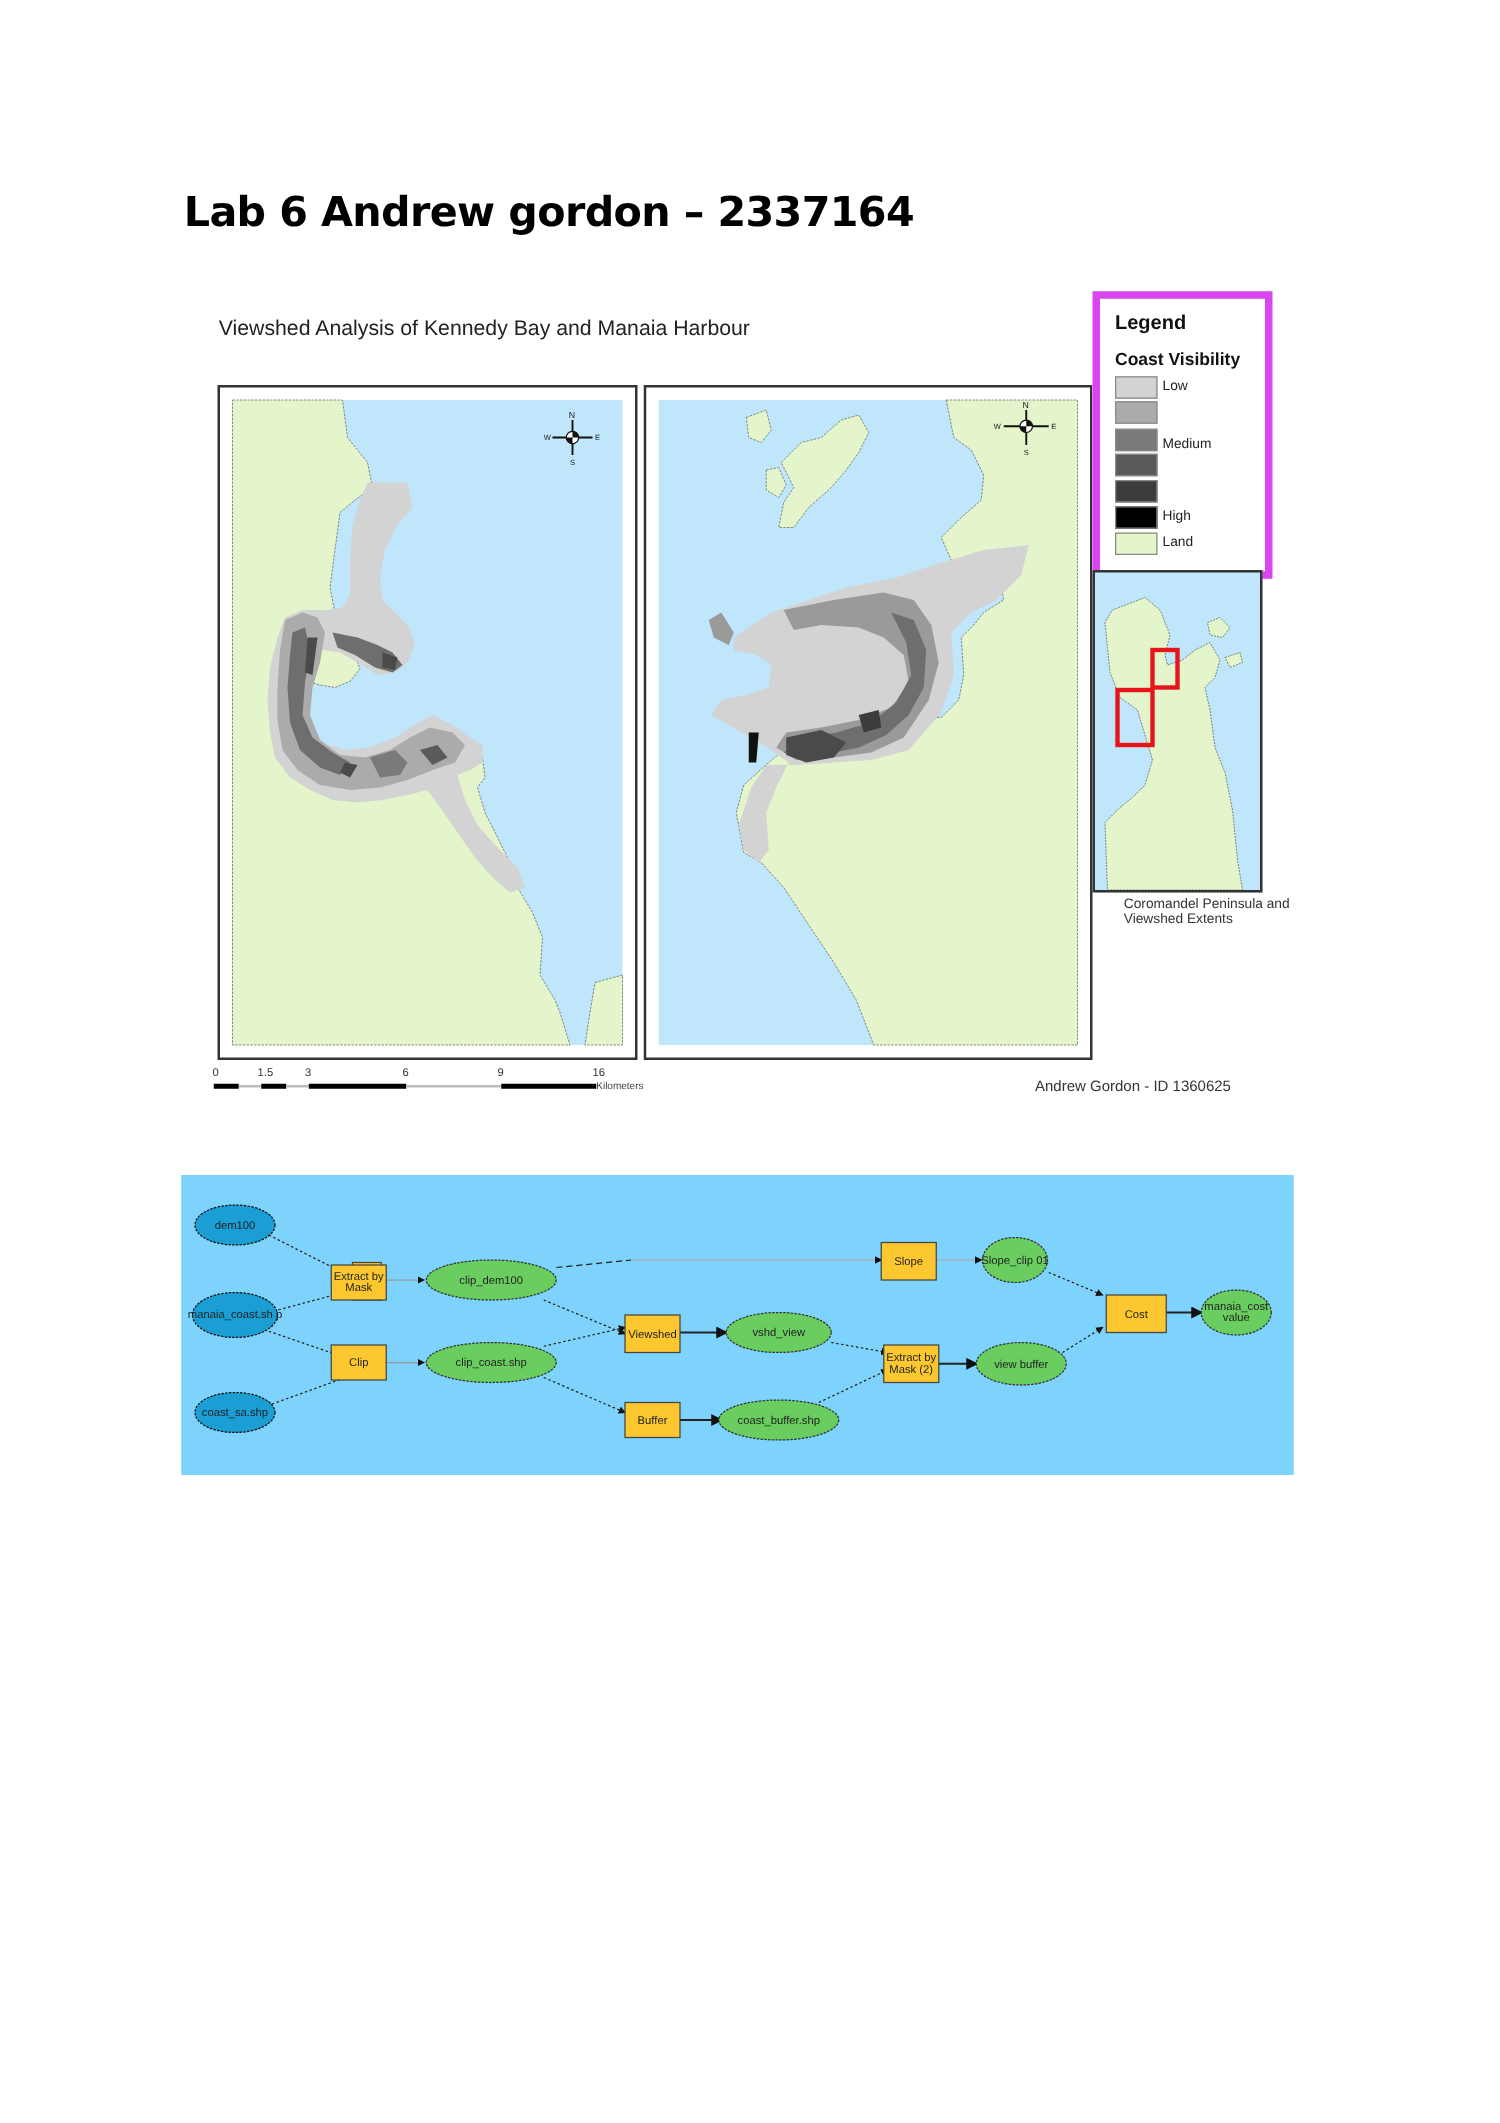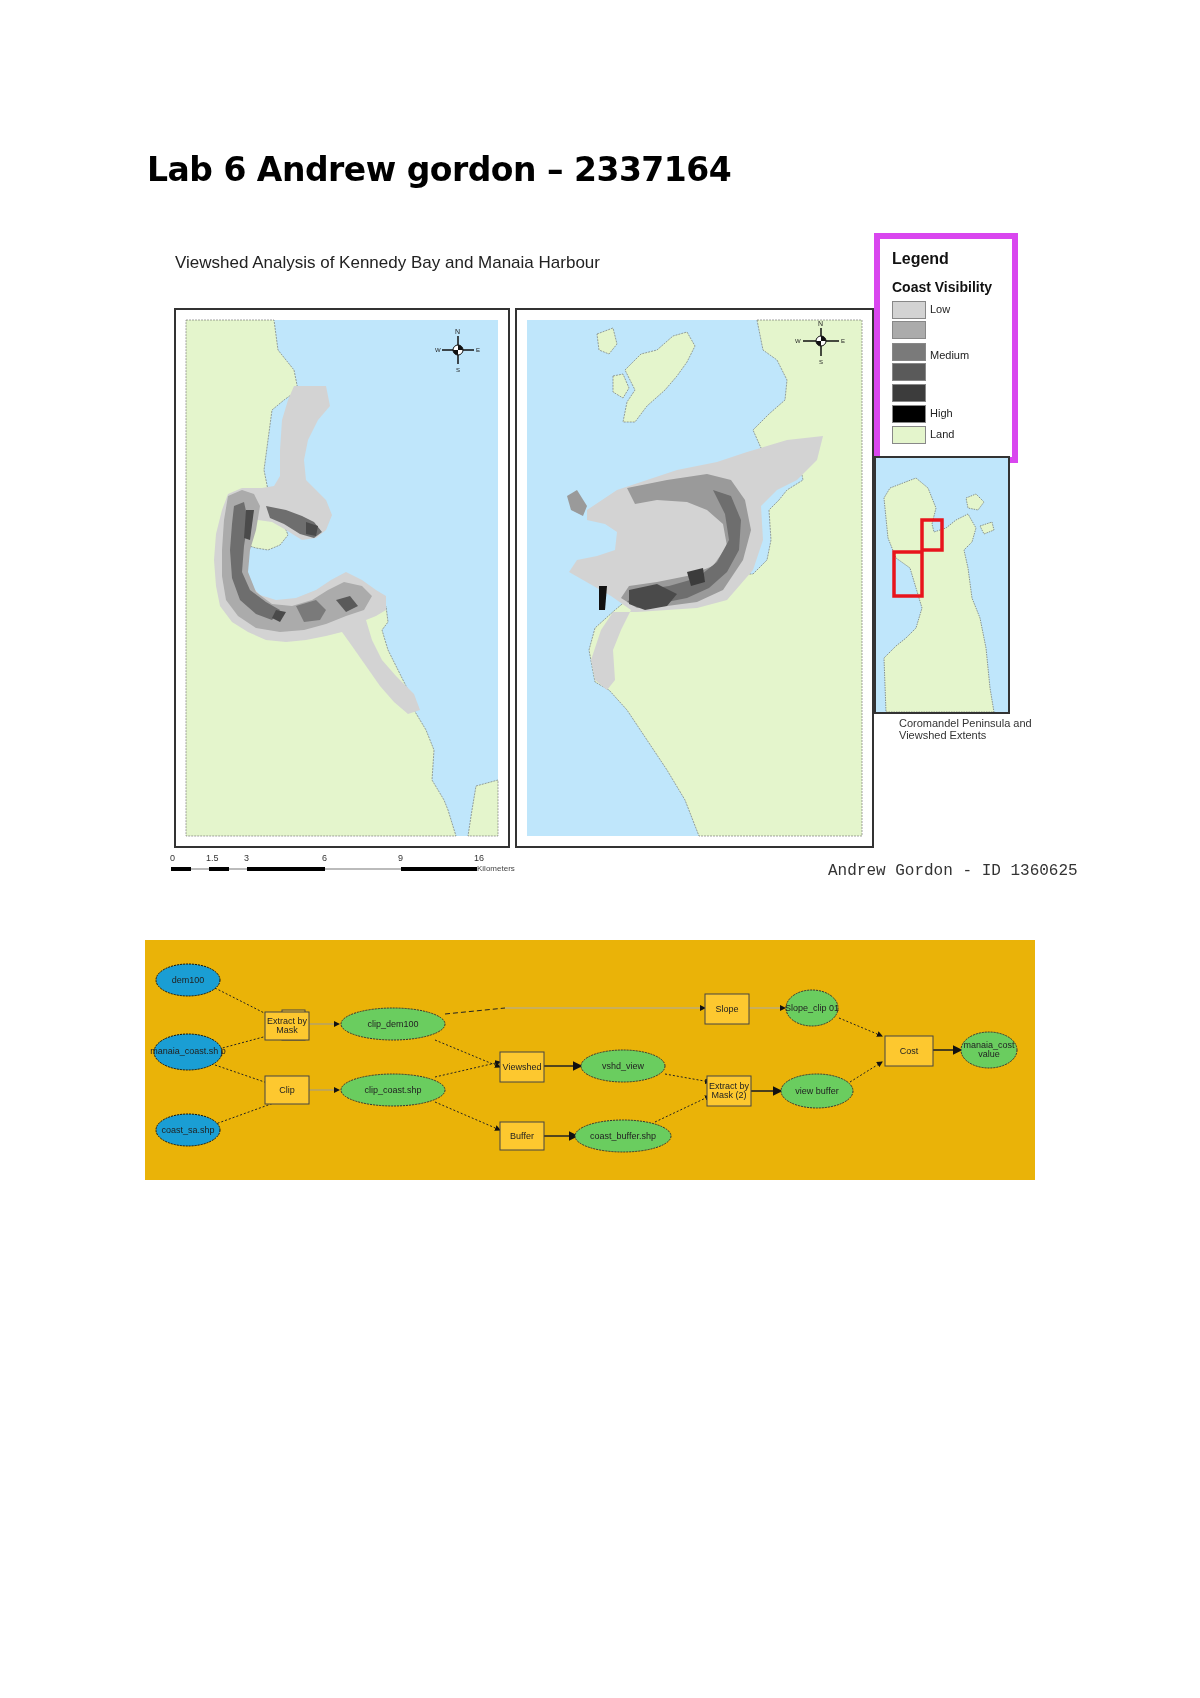--- a/index.html
+++ b/index.html
@@ -20,23 +20,23 @@
   .legend .sw-label { position: absolute; left: 50px; font-size: 11px; color: #222; }
 
   .inset { position: absolute; left: 874px; top: 456px; width: 132px; height: 254px; border: 2px solid #333; background: #bfe6fb; overflow: hidden; }
   .inset-caption { position: absolute; left: 874px; top: 717px; width: 150px; font-size: 11px; line-height: 12px; color: #333; margin-left: 25px; }
 
   .scalebar { position: absolute; left: 170px; top: 853px; width: 360px; height: 30px; }
   .scalebar .tick { position: absolute; top: 0; font-size: 9px; color: #333; }
   .scalebar .seg { position: absolute; top: 14px; height: 4px; }
   .scalebar .unit { position: absolute; left: 307px; top: 11px; font-size: 8px; color: #444; }
 
-  .author { position: absolute; left: 828px; top: 862px; font-size: 16px; color: #333; font-family: Liberation Mono, monospace; }
-
-  .flow { position: absolute; left: 145px; top: 940px; width: 890px; height: 240px; background: #eab308; }
+  .author { position: absolute; left: 828px; top: 862px; font-size: 12px; color: #333; }
+
+  .flow { position: absolute; left: 145px; top: 940px; width: 890px; height: 240px; background: #7dd3fc; }
   .flow svg text { font-family: "Liberation Sans", sans-serif; font-size: 9px; fill: #222; }
 </style>
 </head>
 <body>
 
 <div class="page-title">Lab 6 Andrew gordon – 2337164</div>
 
 <div class="map-title">Viewshed Analysis of Kennedy Bay and Manaia Harbour</div>
 
 <div class="map-frame" id="map-left">

